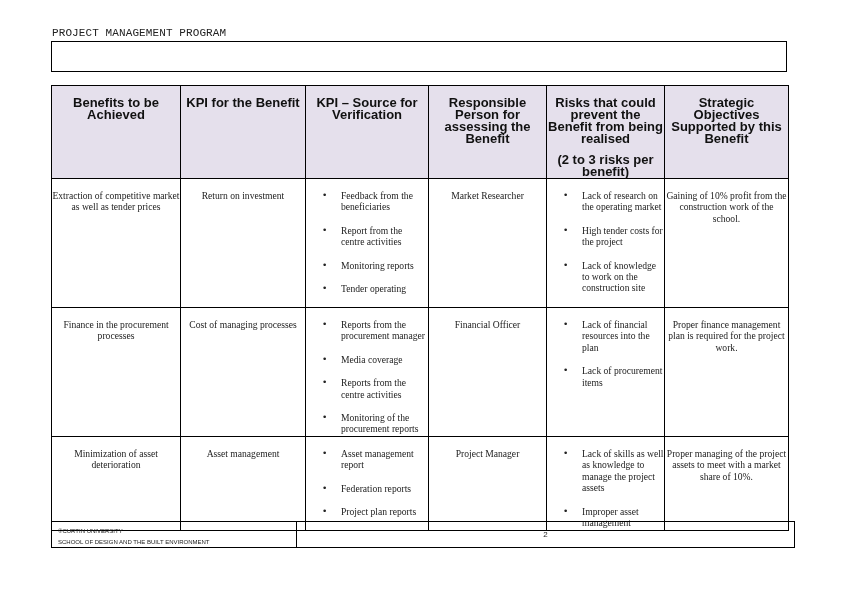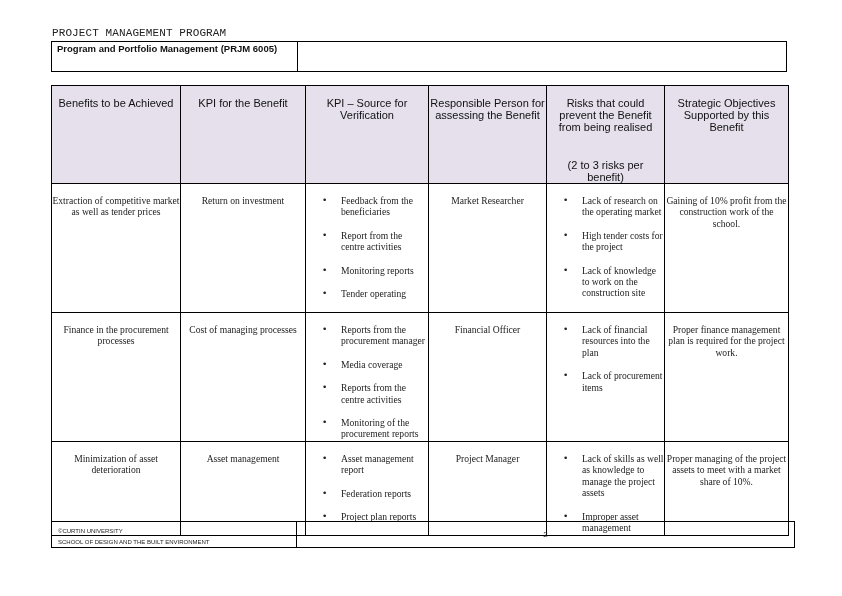--- a/index.html
+++ b/index.html
@@ -24,25 +24,25 @@
     }
     table.kpi {
       position: absolute; left: 51px; top: 85px; width: 737px;
       border-collapse: collapse; table-layout: fixed;
     }
     table.kpi th, table.kpi td {
       border: 1px solid #000; vertical-align: top; box-sizing: border-box;
     }
     table.kpi th {
       background: #e5e0ec; height: 69px;
-      font-family: "Liberation Sans", sans-serif; font-weight: normal; font-size: 11px;
+      font-family: "Liberation Sans", sans-serif; font-weight: bold; font-size: 13px;
       color: #111; padding: 11px 1px 0 1px; text-align: center; line-height: 12px;
       transform-origin: center;
     }
-    table.kpi th .sub { display: block; margin-top: 26px; text-align: center; }
+    table.kpi th .sub { display: block; margin-top: 9px; text-align: center; }
     table.kpi td {
       font-family: "Liberation Serif", serif; font-size: 9.6px; color: #222;
       line-height: 11.4px; padding: 11px 0 0 0;
     }
     td.left { text-align: center; padding-left: 0; }
     td.center { text-align: center; }
     ul.bul { list-style: none; margin: 0; padding: 0; }
     ul.bul li { position: relative; padding-left: 35px; margin-bottom: 12px; }
     ul.bul li::before {
       content: "\2022"; position: absolute; left: 16px; top: 0;
@@ -65,21 +65,20 @@
       flex: 1; text-align: center; font-family: "Liberation Sans", sans-serif;
       font-size: 8px; color: #222; padding-top: 8px;
     }
   </style>
 </head>
 <body>
 
 <div class="doc-header-label">PROJECT MANAGEMENT PROGRAM</div>
 
 <div class="title-box">
-  <div class="title-left">Program and Portfolio Management (PRJM 6005)</div>
 </div>
 
 <table class="kpi">
   <colgroup>
     <col style="width:129px">
       <col style="width:125px">
       <col style="width:123px">
     <col style="width:118px">
       <col style="width:118px">
       <col style="width:124px">

